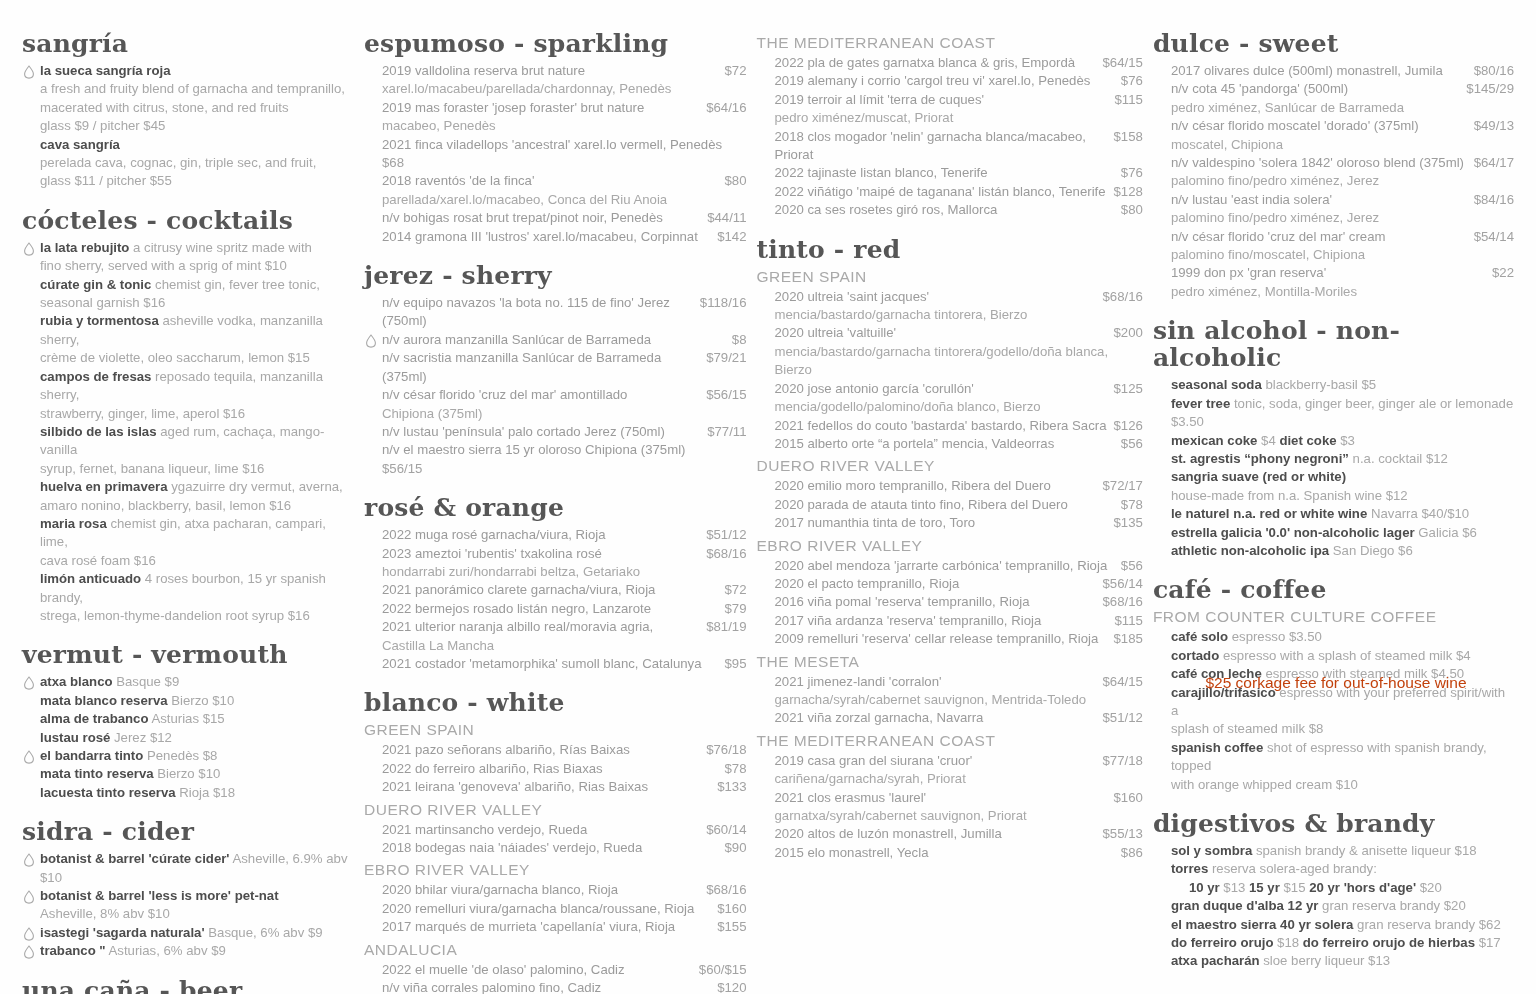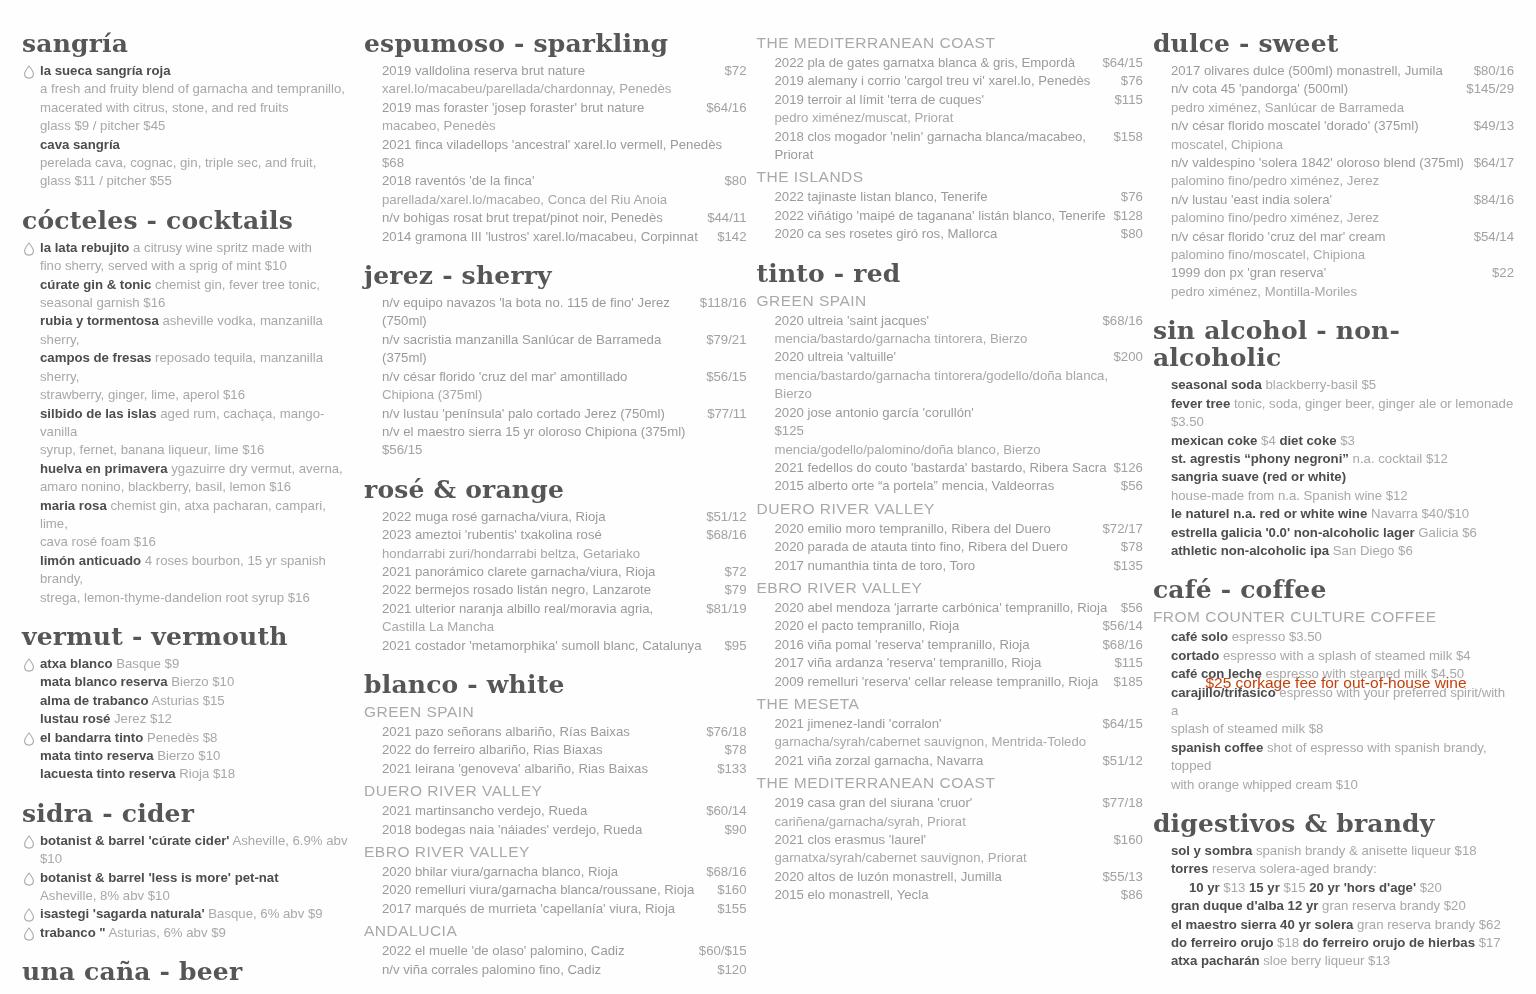--- a/index.html
+++ b/index.html
@@ -77,20 +77,21 @@
         <h2 class="section">cócteles - cocktails</h2>
         <div class="item"><span class="drop">
             <svg width="12" height="14" viewBox="0 0 12 14">
               <path d="M6 1 C6 1 1.6 6.4 1.6 9.1 C1.6 11.5 3.6 13.1 6 13.1 C8.4 13.1 10.4 11.5 10.4 9.1 C10.4 6.4 6 1 6 1 Z" fill="none" stroke="#a9a9a9" stroke-width="1.1"></path>
             </svg>
           </span><span class="nm">la lata rebujito</span><span class="desc"> a citrusy wine spritz made with</span></div>
         <div class="sub">fino sherry, served with a sprig of mint $10</div>
         <div class="item"><span class="nm">cúrate gin &amp; tonic</span><span class="desc"> chemist gin, fever tree tonic,</span></div>
         <div class="sub">seasonal garnish  $16</div>
         <div class="item"><span class="nm">rubia y tormentosa</span><span class="desc"> asheville vodka, manzanilla sherry,</span></div>
+        <div class="sub">crème de violette, oleo saccharum, lemon $15</div>
         <div class="item"><span class="nm">campos de fresas</span><span class="desc"> reposado tequila, manzanilla sherry,</span></div>
         <div class="sub">strawberry, ginger, lime, aperol $16</div>
         <div class="item"><span class="nm">silbido de las islas</span><span class="desc"> aged rum, cachaça, mango-vanilla</span></div>
         <div class="sub">syrup, fernet, banana liqueur, lime $16</div>
         <div class="item"><span class="nm">huelva en primavera</span><span class="desc"> ygazuirre dry vermut, averna,</span></div>
         <div class="sub">amaro nonino, blackberry, basil, lemon $16</div>
         <div class="item"><span class="nm">maria rosa</span><span class="desc"> chemist gin, atxa pacharan, campari, lime,</span></div>
         <div class="sub">cava rosé foam $16</div>
         <div class="item"><span class="nm">limón anticuado</span><span class="desc"> 4 roses bourbon, 15 yr spanish brandy,</span></div>
         <div class="sub">strega, lemon-thyme-dandelion root syrup $16</div>
@@ -169,20 +170,30 @@
           <span class="fill"></span>
           <span class="pr">$142</span>
         </div>
         <h2 class="section">jerez - sherry</h2>
         <div class="rowline" style="position:relative;">
           <span class="txt"><span class="nm">n/v equipo navazos 'la bota no. 115 de fino'</span><span class="desc"> Jerez (750ml)</span></span>
           <span class="fill"></span>
           <span class="pr">$118/16</span>
         </div>
         <div class="rowline" style="position:relative;">
+          <span class="drop">
+            <svg width="12" height="14" viewBox="0 0 12 14">
+              <path d="M6 1 C6 1 1.6 6.4 1.6 9.1 C1.6 11.5 3.6 13.1 6 13.1 C8.4 13.1 10.4 11.5 10.4 9.1 C10.4 6.4 6 1 6 1 Z" fill="none" stroke="#a9a9a9" stroke-width="1.1"></path>
+            </svg>
+          </span>
+          <span class="txt"><span class="nm">n/v aurora manzanilla</span><span class="desc"> Sanlúcar de Barrameda</span></span>
+          <span class="fill"></span>
+          <span class="pr">$8</span>
+        </div>
+        <div class="rowline" style="position:relative;">
           <span class="txt"><span class="nm">n/v sacristia manzanilla</span><span class="desc">  Sanlúcar de Barrameda (375ml)</span></span>
           <span class="fill"></span>
           <span class="pr">$79/21</span>
         </div>
         <div class="rowline" style="position:relative;">
           <span class="txt"><span class="nm">n/v césar florido 'cruz del mar' amontillado</span></span>
           <span class="fill"></span>
           <span class="pr">$56/15</span>
         </div>
         <div class="sub">Chipiona (375ml)</div>
@@ -301,21 +312,20 @@
           <span class="txt"><span class="nm">2019 terroir al límit 'terra de cuques'</span></span>
           <span class="fill"></span>
           <span class="pr">$115</span>
         </div>
         <div class="sub">pedro ximénez/muscat, Priorat</div>
         <div class="rowline" style="position:relative;">
           <span class="txt"><span class="nm">2018 clos mogador 'nelin'</span><span class="desc"> garnacha blanca/macabeo, Priorat</span></span>
           <span class="fill"></span>
           <span class="pr">$158</span>
         </div>
-        <h3 class="region">THE ISLANDS</h3>
         <div class="rowline" style="position:relative;">
           <span class="txt"><span class="nm">2022 tajinaste</span><span class="desc"> listan blanco, Tenerife</span></span>
           <span class="fill"></span>
           <span class="pr">$76</span>
         </div>
         <div class="rowline" style="position:relative;">
           <span class="txt"><span class="nm">2022 viñátigo 'maipé de taganana'</span><span class="desc"> listán blanco, Tenerife</span></span>
           <span class="fill"></span>
           <span class="pr">$128</span>
         </div>
@@ -331,21 +341,21 @@
           <span class="fill"></span>
           <span class="pr">$68/16</span>
         </div>
         <div class="sub">mencia/bastardo/garnacha tintorera, Bierzo</div>
         <div class="rowline" style="position:relative;">
           <span class="txt"><span class="nm">2020 ultreia 'valtuille'</span></span>
           <span class="fill"></span>
           <span class="pr">$200</span>
         </div>
         <div class="sub">mencia/bastardo/garnacha tintorera/godello/doña blanca, Bierzo</div>
-        <div class="rowline" style="position:relative;flex-direction:column;">
+        <div class="rowline" style="position:relative;">
           <span class="txt"><span class="nm">2020 jose antonio garcía 'corullón'</span></span>
           <span class="fill"></span>
           <span class="pr">$125</span>
         </div>
         <div class="sub">mencia/godello/palomino/doña blanco, Bierzo</div>
         <div class="rowline" style="position:relative;">
           <span class="txt"><span class="nm">2021 fedellos do couto 'bastarda'</span><span class="desc"> bastardo, Ribera Sacra</span></span>
           <span class="fill"></span>
           <span class="pr">$126</span>
         </div>

